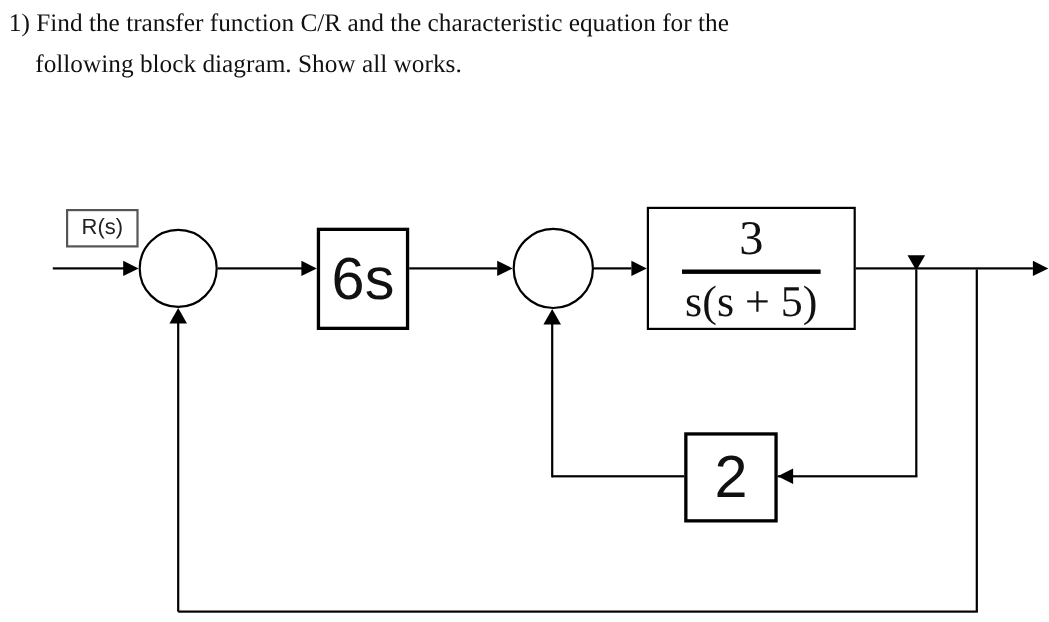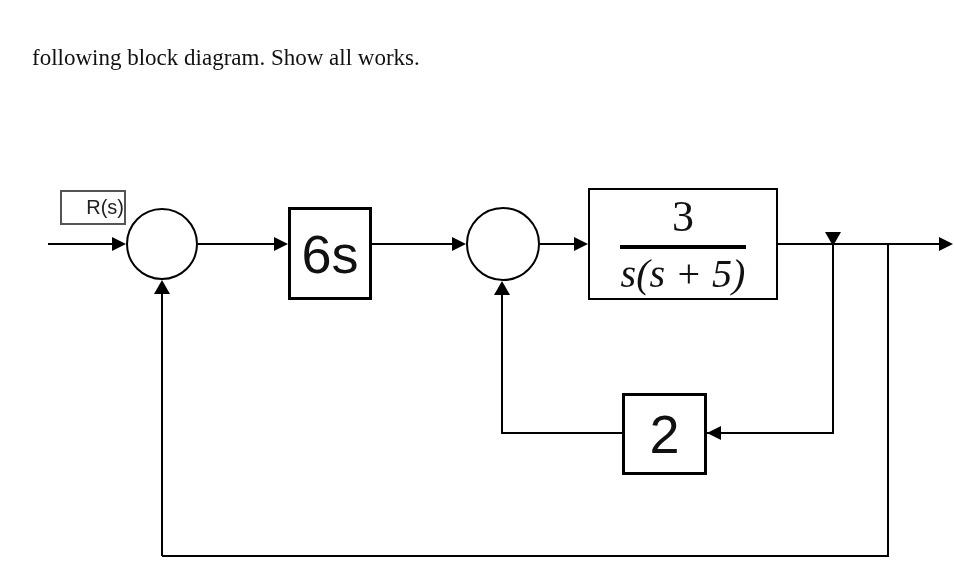--- a/index.html
+++ b/index.html
@@ -26,21 +26,21 @@
   .title-1 { left: 8px;  top: 8px;  }
   .title-2 { left: 32px; top: 45px; }
 
   
   .label-box {
     position: absolute;
     border: 2px solid #555555;
     background: #ffffff;
     display: flex;
     align-items: center;
-    justify-content: flex-end;
+    justify-content: center;
     font-size: 20px;
     color: #222222;
     box-sizing: border-box;
   }
   .r-box { left: 60px;  top: 190px; width: 66px; height: 35px; }
   .c-box { left: 860px; top: 190px; width: 77px; height: 37px; }
 
   
   .sum {
     position: absolute;
@@ -78,21 +78,20 @@
     font-size: 44px;
     padding: 0 0 6px 0;
   }
   .fraction .bar {
     width: 126px;
     height: 4px;
     background: #000000;
   }
   .fraction .den {
     font-size: 40px;
-    font-style: italic;
     padding-top: 5px;
     white-space: nowrap;
   }
 
   
   .wire {
     position: absolute;
     background: #000000;
   }
   .h { height: 2px; }
@@ -123,20 +122,21 @@
     border-left: 8px solid transparent;
     border-right: 8px solid transparent;
     border-top: 14px solid #000000;
   }
 </style>
 </head>
 <body>
 
 <div class="canvas">
 
+  <div class="title-line title-1">1) Find the transfer function C/R and the characteristic equation for the</div>
   <div class="title-line title-2">following block diagram. Show all works.</div>
 
   <div class="label-box r-box">
     <span>R(s)</span>
   </div>
 
   <div class="sum sum-1"></div>
   <div class="sum sum-2"></div>
 
   <div class="block block-6s">

